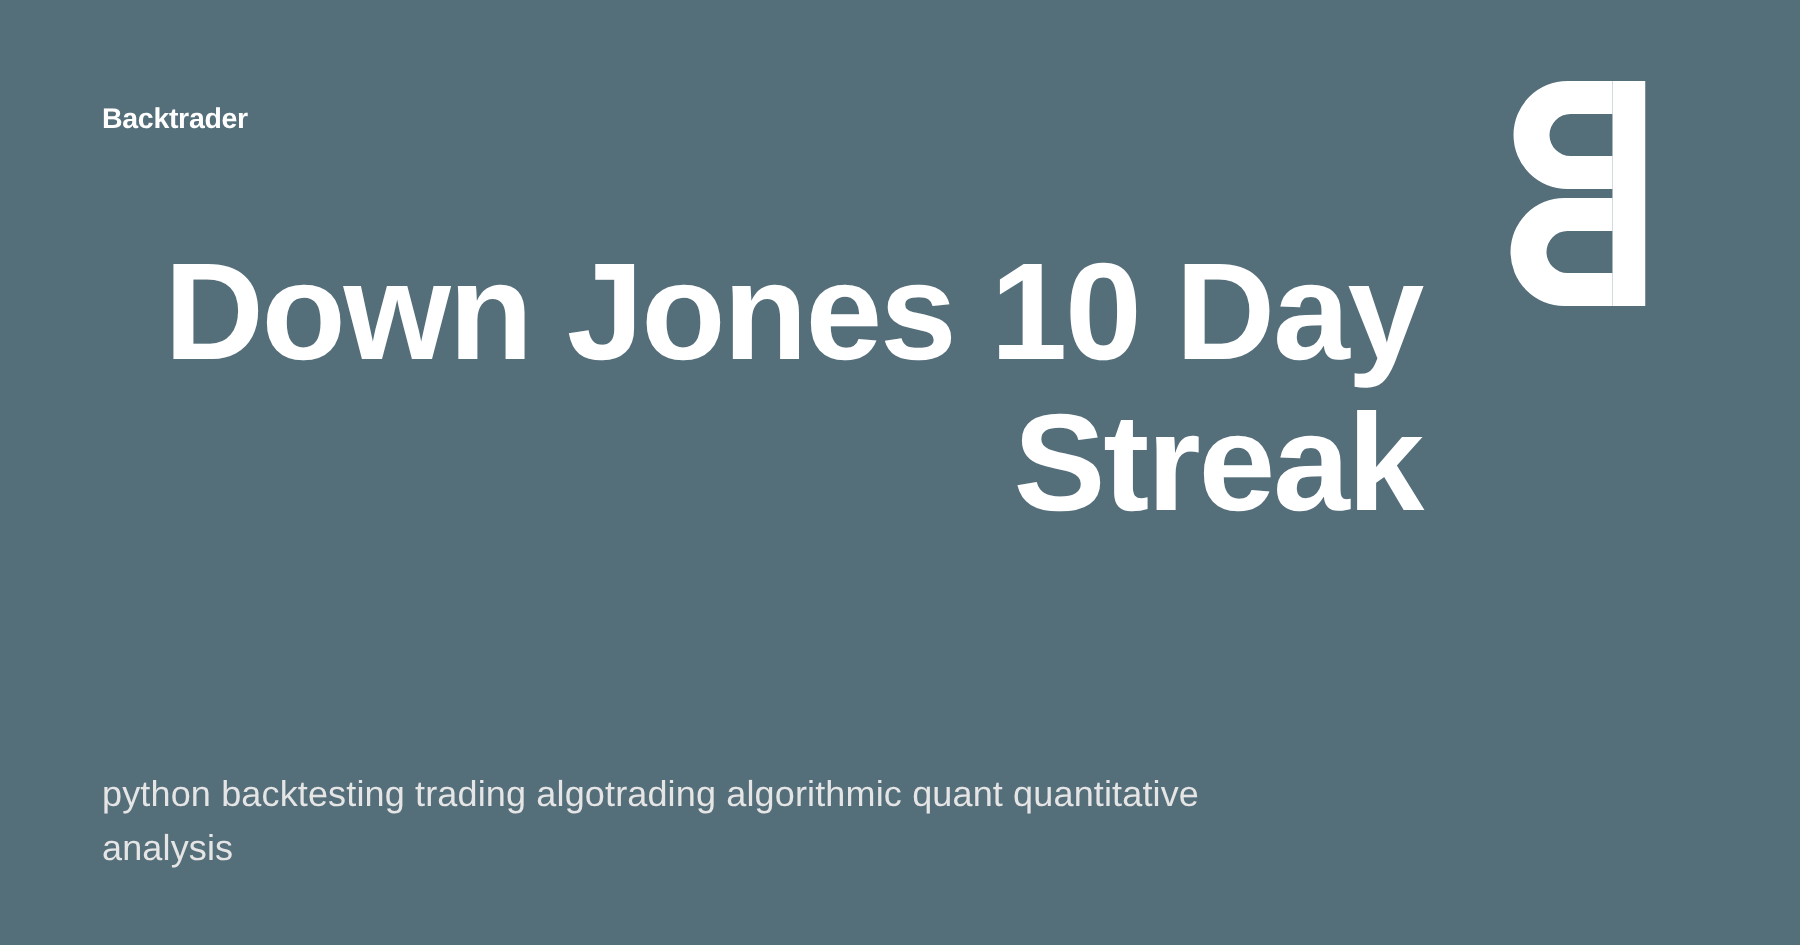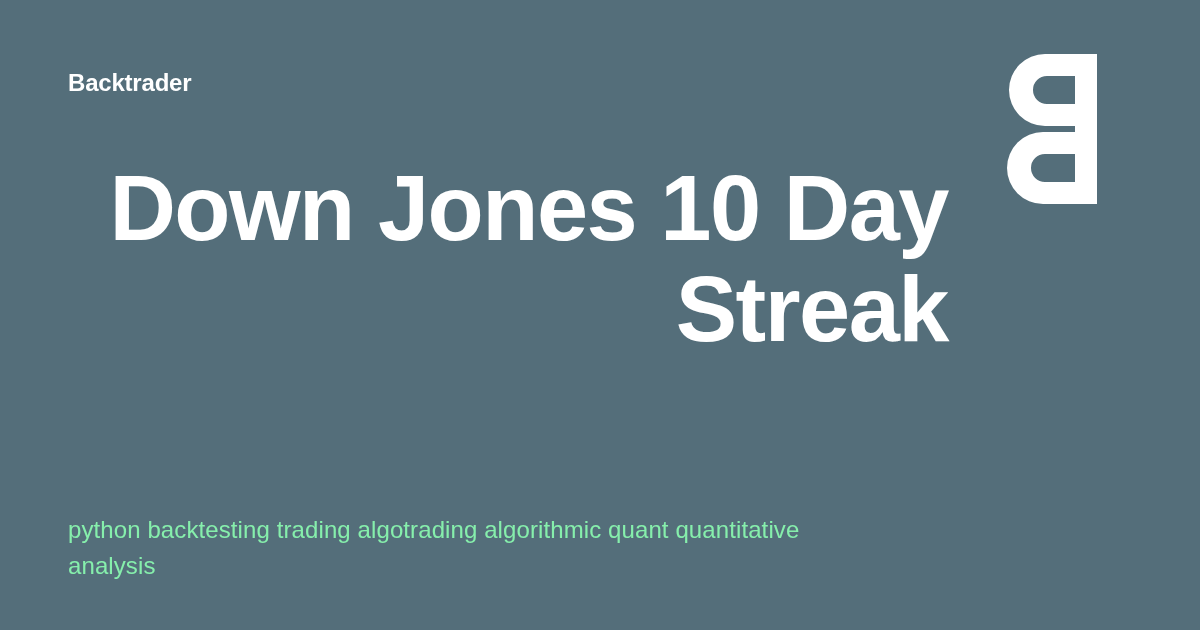--- a/index.html
+++ b/index.html
@@ -21,21 +21,21 @@
     height: 630px;
     background: #546e7a;
     padding: 0;
   }
 
   
   .brand {
     position: absolute;
     left: 68px;
     top: 70px;
-    font-size: 24px;
+    font-size: 19px;
     font-weight: 700;
     line-height: 1.1;
     letter-spacing: -0.2px;
     color: #ffffff;
     white-space: nowrap;
   }
 
   
   .logo-mark {
     position: absolute;
@@ -70,21 +70,21 @@
   .tagline {
     position: absolute;
     left: 68px;
     top: 512px;
     width: 760px;
     margin: 0;
     font-size: 24px;
     font-weight: 400;
     line-height: 36px;
     letter-spacing: 0.1px;
-    color: #86efac;
+    color: #e5e5e5;
   }
 </style>
 </head>
 <body>
 
 <div class="og-card">
 
   <div class="brand">Backtrader</div>
 
   <div class="logo-mark">

